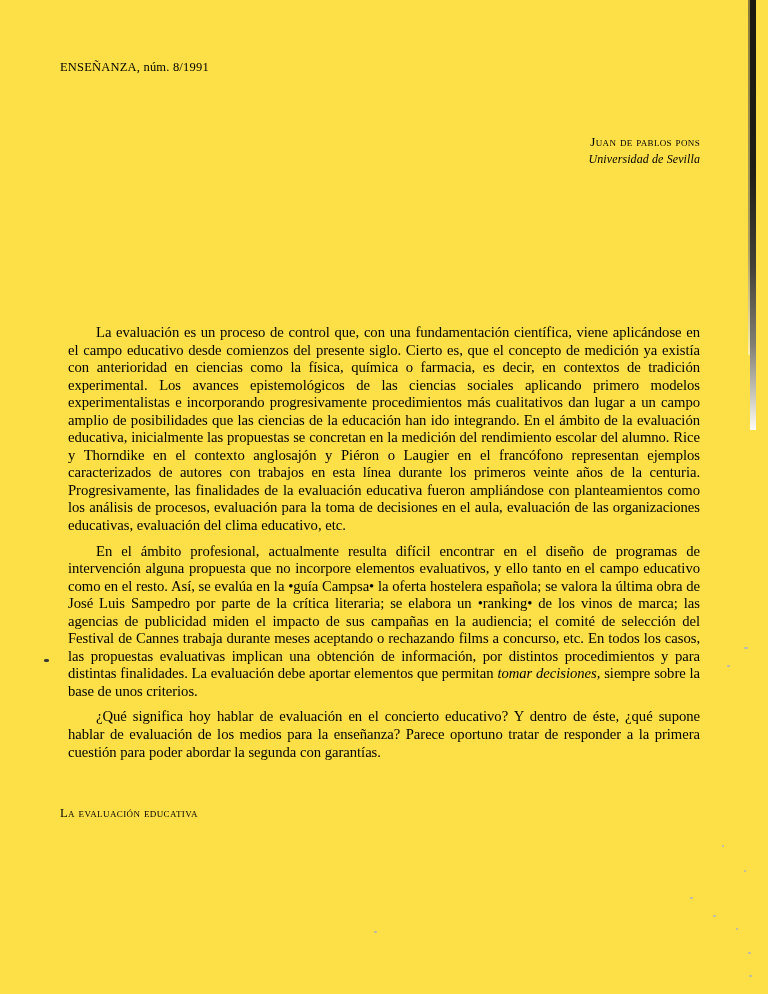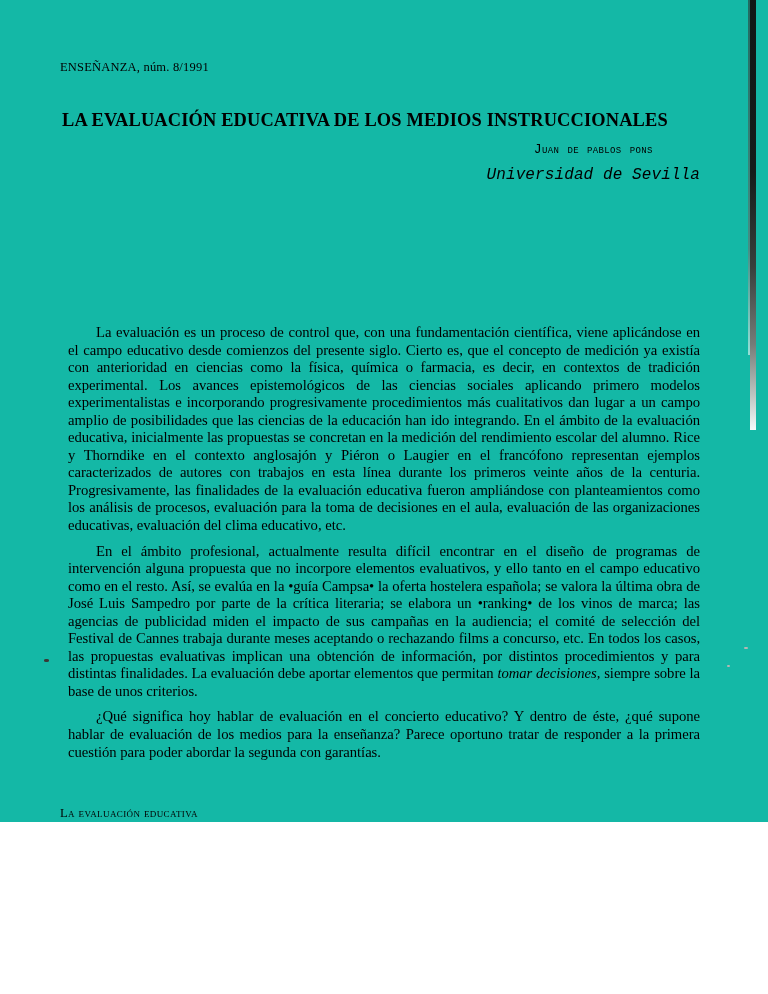--- a/index.html
+++ b/index.html
@@ -7,22 +7,22 @@
     padding: 0;
     background: #ffffff;
   }
   body {
     font-family: "Liberation Serif", "DejaVu Serif", serif;
     color: #000000;
   }
   .page {
     position: relative;
     width: 768px;
-    height: 822px;
-    background: #14b8a6;
+    height: 994px;
+    background: #fde047;
     overflow: hidden;
   }
   
   .scan-edge {
     position: absolute;
     top: 0;
     right: 12px;
     width: 6px;
     height: 430px;
     background: linear-gradient(to bottom,
@@ -60,35 +60,34 @@
     top: 98px;
     width: 645px;
     font-size: 18.4px;
     letter-spacing: .15px;
     white-space: nowrap;
   }
 
   .author-block {
     position: absolute;
     right: 68px;
-    top: 142px;
-    text-align: center;
-    font-family: Liberation Mono, monospace;
+    top: 134px;
+    text-align: right;
   }
   .author-name {
     font-size: 13px;
     letter-spacing: .35px;
     font-variant: small-caps;
     text-transform: lowercase;
   }
   .author-name::first-letter { text-transform: uppercase; }
   .author-affil {
-    font-size: 16px;
+    font-size: 12px;
     font-style: italic;
-    margin-top: 9px;
+    margin-top: 2px;
     letter-spacing: .1px;
   }
 
   .body-col {
     position: absolute;
     left: 60px;
     top: 316px;
     width: 648px;
   }
   .para {
@@ -139,21 +138,20 @@
   <div class="speck" style="left:713px;top:915px;width:3px;height:2px;"></div>
   <div class="speck" style="left:690px;top:897px;width:3px;height:2px;"></div>
   <div class="speck" style="left:736px;top:928px;width:2px;height:2px;"></div>
   <div class="speck" style="left:748px;top:952px;width:3px;height:2px;"></div>
   <div class="speck" style="left:749px;top:975px;width:3px;height:2px;"></div>
   <div class="speck" style="left:744px;top:870px;width:2px;height:2px;"></div>
   <div class="speck" style="left:374px;top:931px;width:3px;height:2px;"></div>
 
   <div class="journal-line">ENSEÑANZA, núm. 8/1991</div>
 
-  <h1 class="doc-title">LA EVALUACIÓN EDUCATIVA DE LOS MEDIOS INSTRUCCIONALES</h1>
 
   <div class="author-block">
     <div class="author-name">JUAN DE PABLOS PONS</div>
     <div class="author-affil">Universidad de Sevilla</div>
   </div>
 
   <div class="body-col">
 
     <p class="para">La evaluación es un proceso de control que, con una fundamentación científica, viene aplicándose en el campo educativo desde comienzos del presente siglo. Cierto es, que el concepto de medición ya existía con anterioridad en ciencias como la física, química o farmacia, es decir, en contextos de tradición experimental. Los avances epistemológicos de las ciencias sociales aplicando primero modelos experimentalistas e incorporando progresivamente procedimientos más cualitativos dan lugar a un campo amplio de posibilidades que las ciencias de la educación han ido integrando. En el ámbito de la evaluación educativa, inicialmente las propuestas se concretan en la medición del rendimiento escolar del alumno. Rice y Thorndike en el contexto anglosajón y Piéron o Laugier en el francófono representan ejemplos caracterizados de autores con trabajos en esta línea durante los primeros veinte años de la centuria. Progresivamente, las finalidades de la evaluación educativa fueron ampliándose con planteamientos como los análisis de procesos, evaluación para la toma de decisiones en el aula, evaluación de las organizaciones educativas, evaluación del clima educativo, etc.</p>
 

